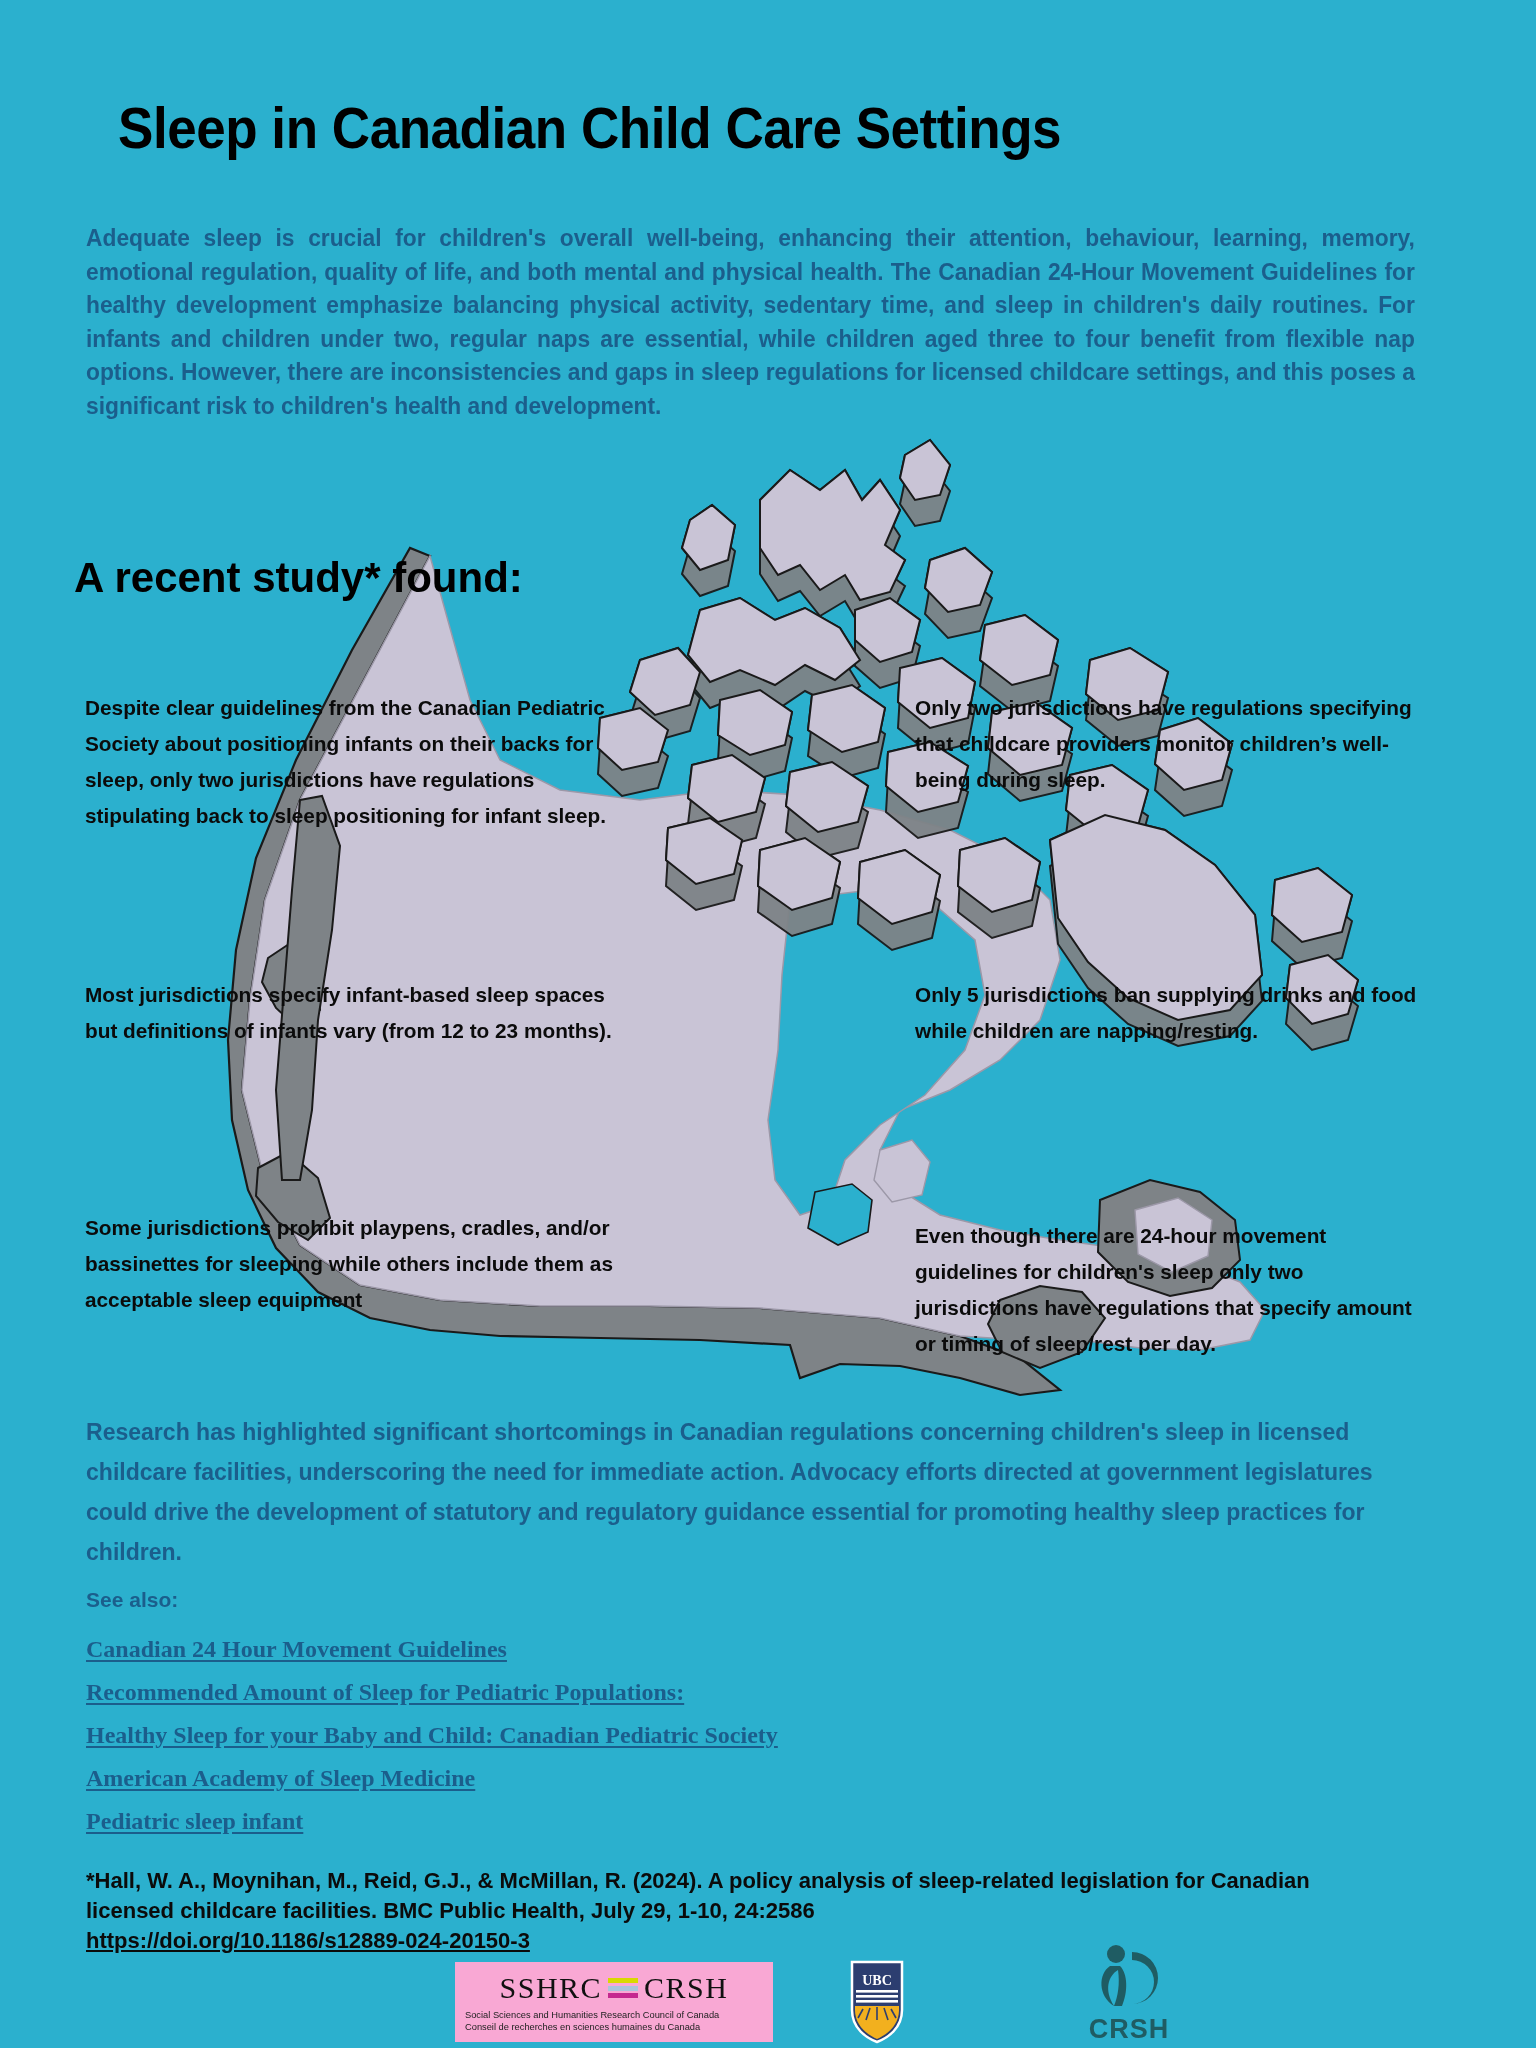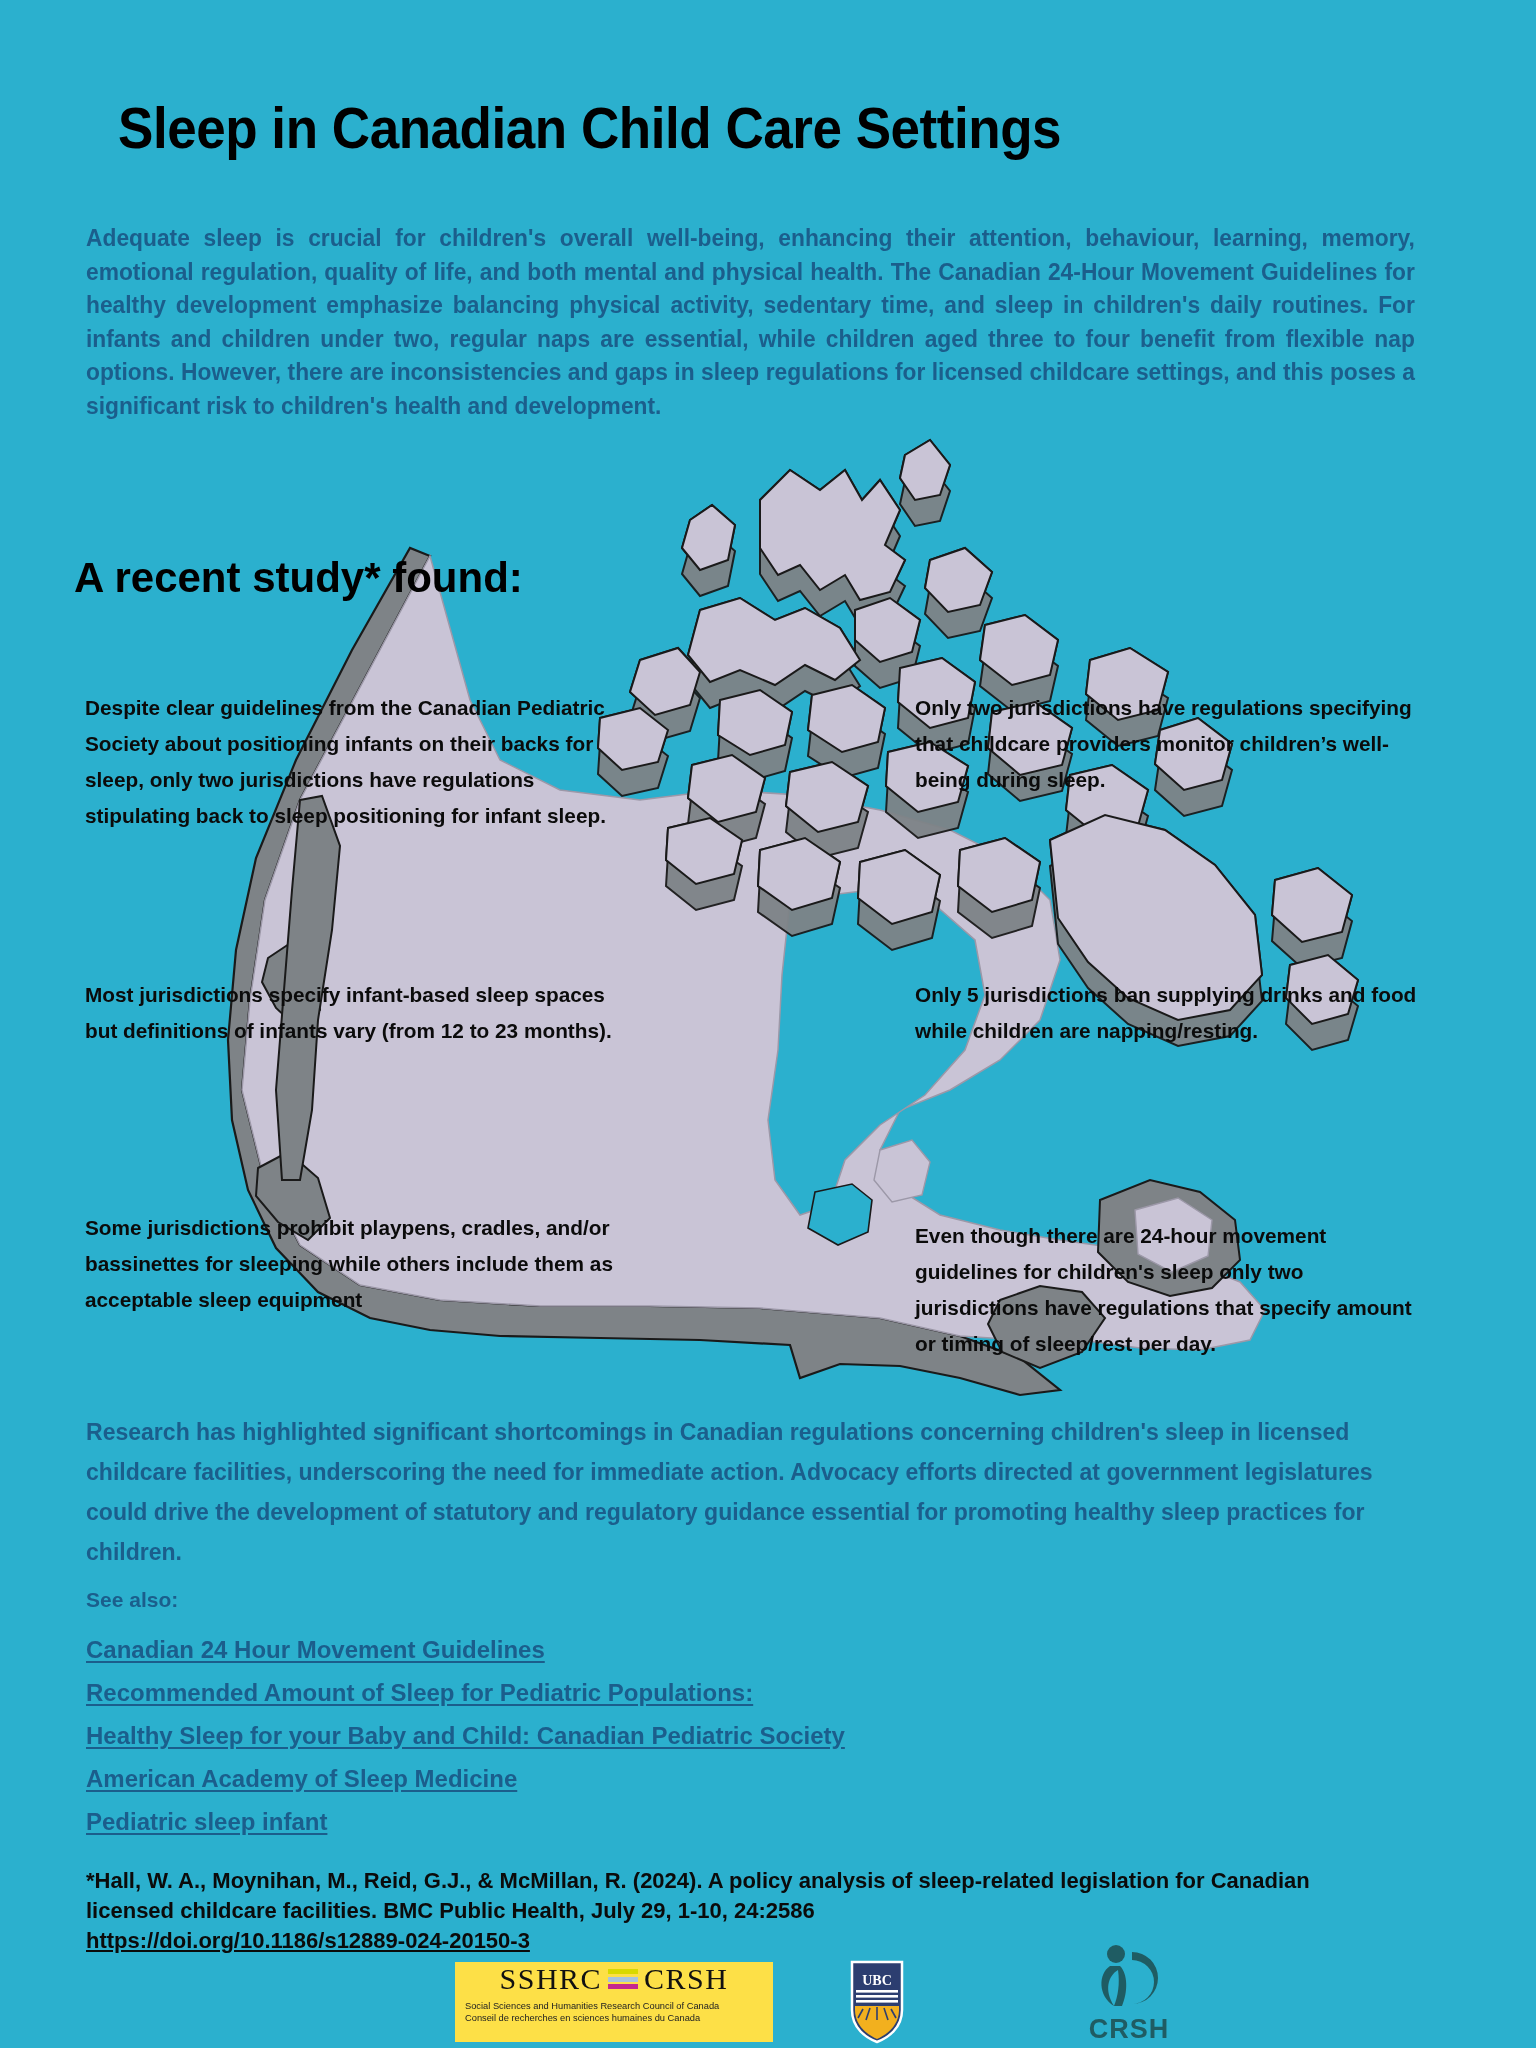--- a/index.html
+++ b/index.html
@@ -122,21 +122,21 @@
     width: 1100px;
   }
   .link-item {
     display: block;
     font-size: 24px;
     line-height: 43px;
     font-weight: bold;
     color: #1B5E8C;
     text-decoration: underline;
     text-underline-offset: 3px;
-    font-family: Liberation Sans, sans-serif;
+    font-family: Liberation Serif, serif;
     white-space: nowrap;
     width: fit-content;
   }
 
   .citation {
     position: absolute;
     left: 86px;
     top: 1866px;
     width: 1300px;
     font-size: 22px;
@@ -162,24 +162,24 @@
     height: 88px;
   }
 
   
   .sshrc-logo {
     position: absolute;
     left: 455px;
     top: 2px;
     width: 318px;
     height: 80px;
-    background: #fde047;
+    background: #f9a8d4;
     display: flex;
     flex-direction: column;
-    justify-content: flex-start;
+    justify-content: center;
     padding: 0 8px;
     box-sizing: border-box;
   }
   .sshrc-top {
     display: flex;
     align-items: center;
     justify-content: center;
     gap: 6px;
   }
   .sshrc-word {

